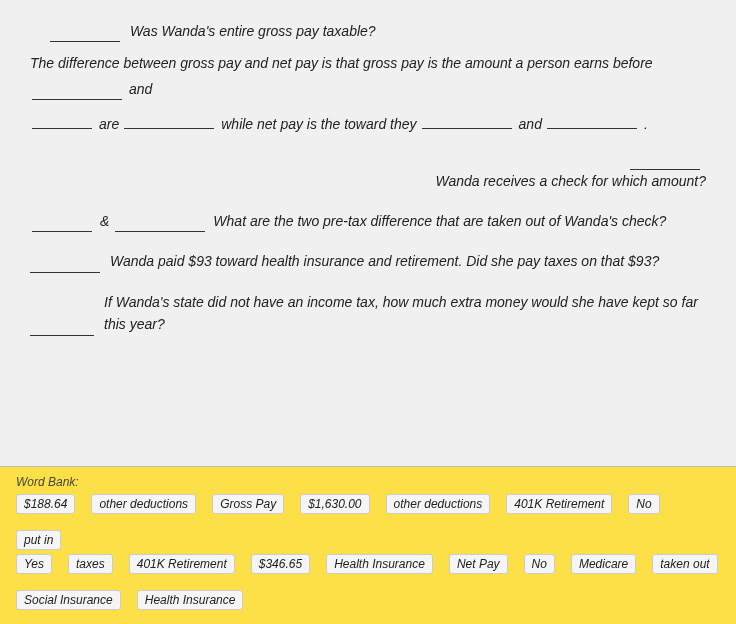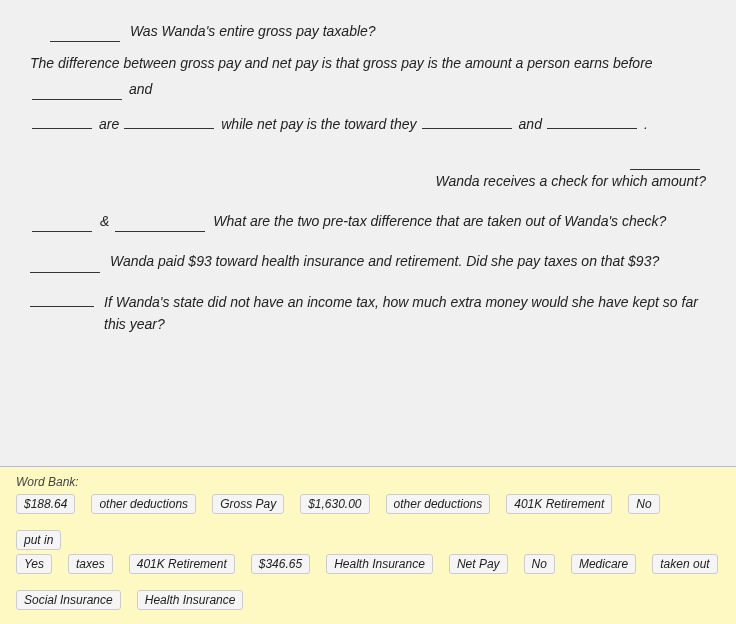--- a/index.html
+++ b/index.html
@@ -53,21 +53,21 @@
     .q1 {
       padding-left: 20px;
       margin-bottom: 10px;
     }
 
     .word-bank-section {
       position: absolute;
       bottom: 0;
       left: 0;
       right: 0;
-      background-color: #fef9c3;
+      background-color: #fde047;
       padding: 8px 16px 10px 16px;
       border-top: 1px solid #bbb;
     }
 
     .word-bank-title {
       font-size: 12px;
       color: #444;
       margin-bottom: 5px;
     }
 
@@ -136,21 +136,21 @@
     <span>&amp;</span>
     <span class="line line-medium"></span>
     <span>What are the two pre-tax difference that are taken out of Wanda's check?</span>
   </div>
 
   <div class="question-block" style="display:flex; align-items:flex-end; gap:4px; margin-top:10px;">
     <span class="q-line-leading"></span>
     <span>Wanda paid $93 toward health insurance and retirement. Did she pay taxes on that $93?</span>
   </div>
 
-  <div class="question-block" style="display:flex; gap:4px; margin-top:16px;">
+  <div class="question-block" style="display:flex; align-items:flex-end; gap:4px; margin-top:16px;">
     <span class="q-line-leading"></span>
     <span>If Wanda's state did not have an income tax, how much extra money would she have kept so far this year?</span>
   </div>
 
   <div class="word-bank-section">
     <div class="word-bank-title">Word Bank:</div>
     <div class="word-bank-row">
       <span class="word-chip">$188.64</span>
       <span class="word-chip">other deductions</span>
       <span class="word-chip">Gross Pay</span>

